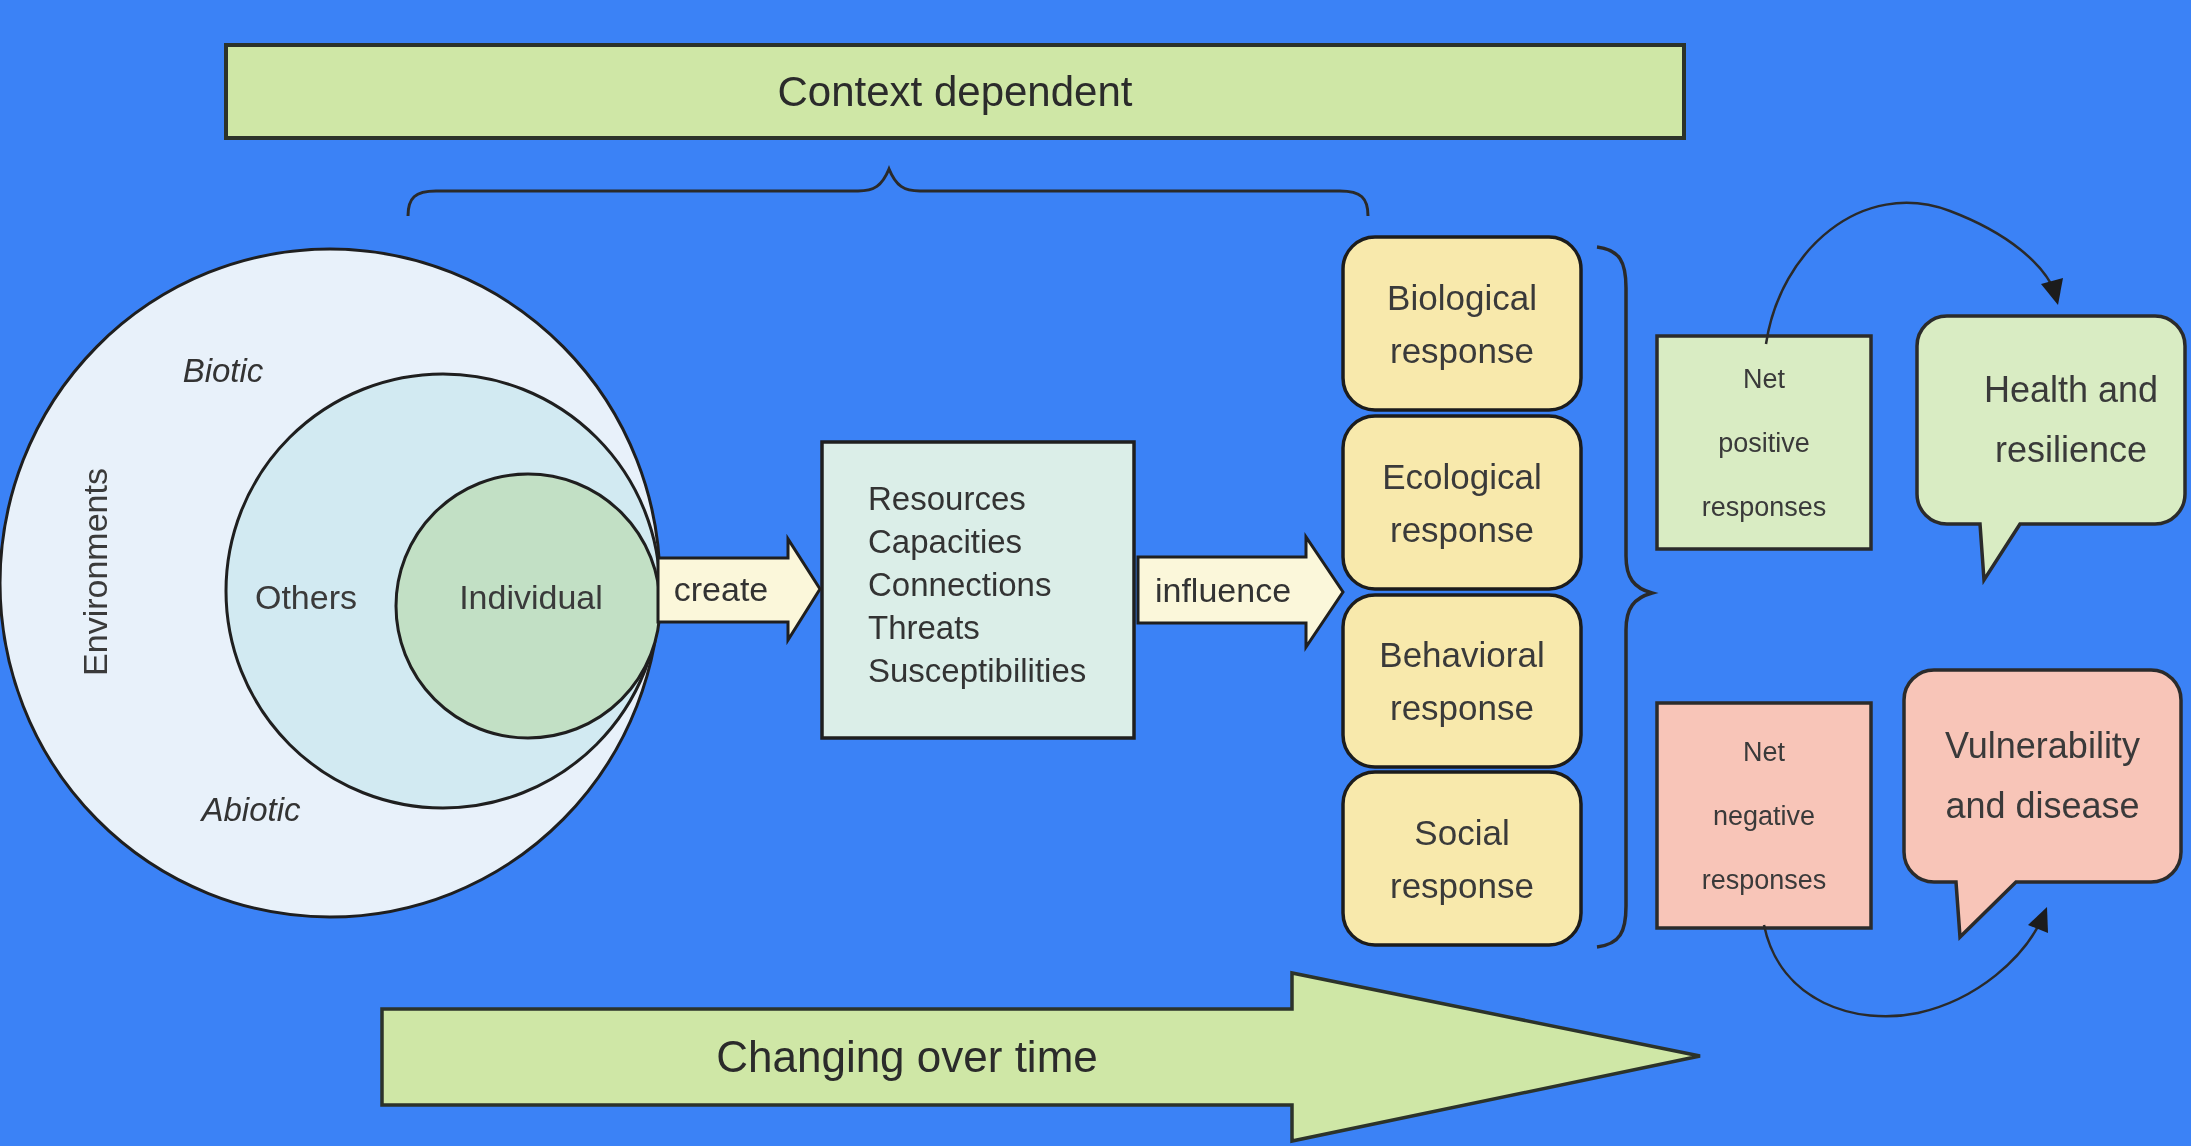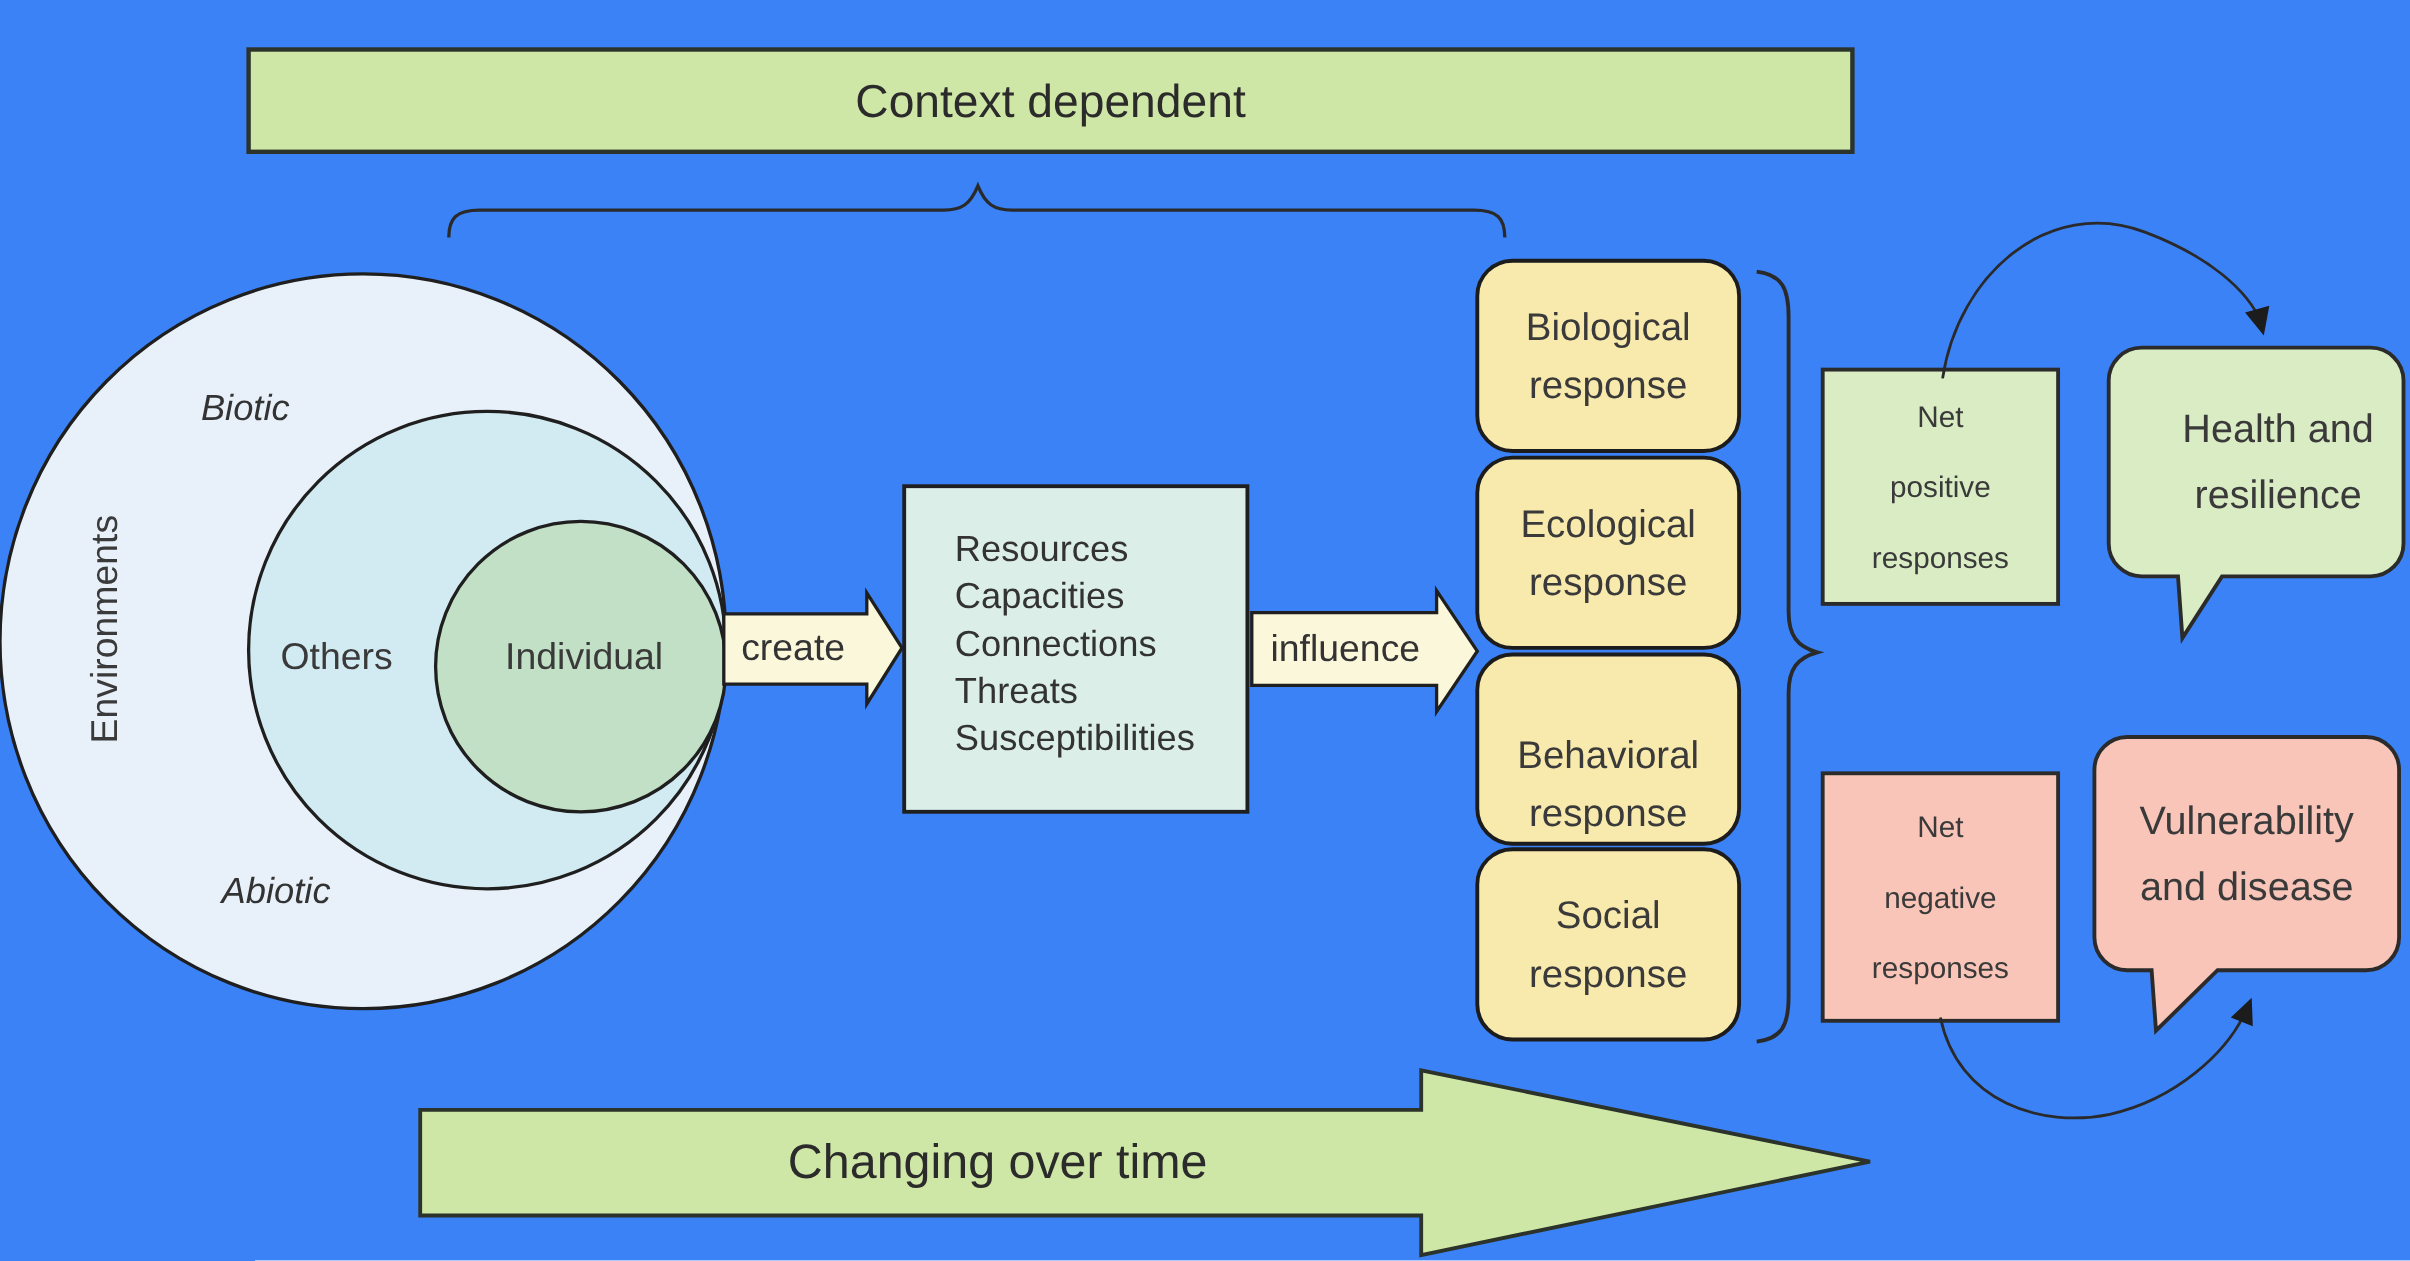--- a/index.html
+++ b/index.html
@@ -114,21 +114,21 @@
   <div class="lbl arrow-word" style="left:1140px;top:569px;width:166px;height:42px;">influence</div>
 
   <div class="lbl col resp-text" style="left:1343px;top:237px;width:238px;height:173px;">
     <span>Biological</span>
     <span>response</span>
   </div>
   <div class="lbl col resp-text" style="left:1343px;top:416px;width:238px;height:173px;">
     <span>Ecological</span>
     <span>response</span>
   </div>
-  <div class="lbl col resp-text" style="left:1343px;top:627px;width:238px;height:172px;">
+  <div class="lbl col resp-text" style="left:1343px;top:595px;width:238px;height:172px;">
     <span>Behavioral</span>
     <span>response</span>
   </div>
   <div class="lbl col resp-text" style="left:1343px;top:772px;width:238px;height:173px;">
     <span>Social</span>
     <span>response</span>
   </div>
 
   <div class="lbl col net-text" style="left:1657px;top:336px;width:214px;height:213px;">
     <span>Net</span>

